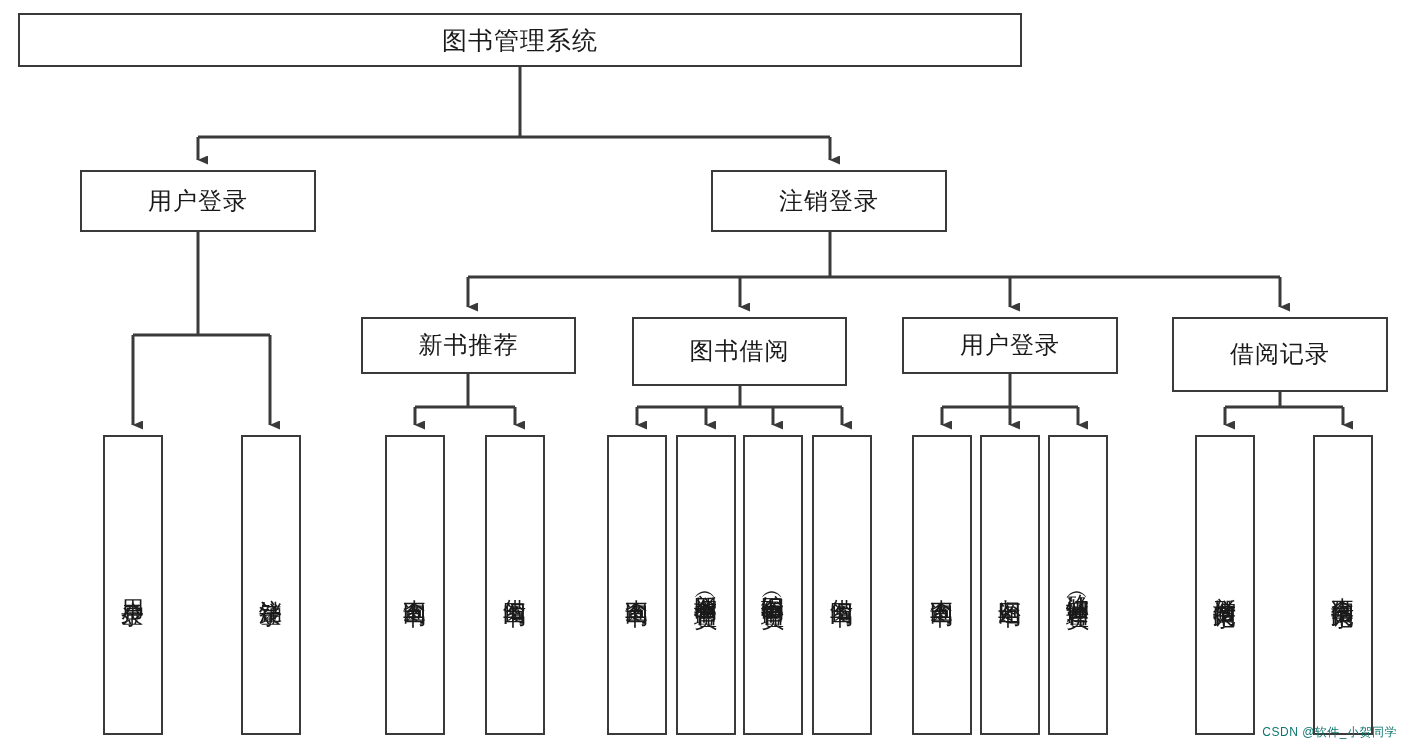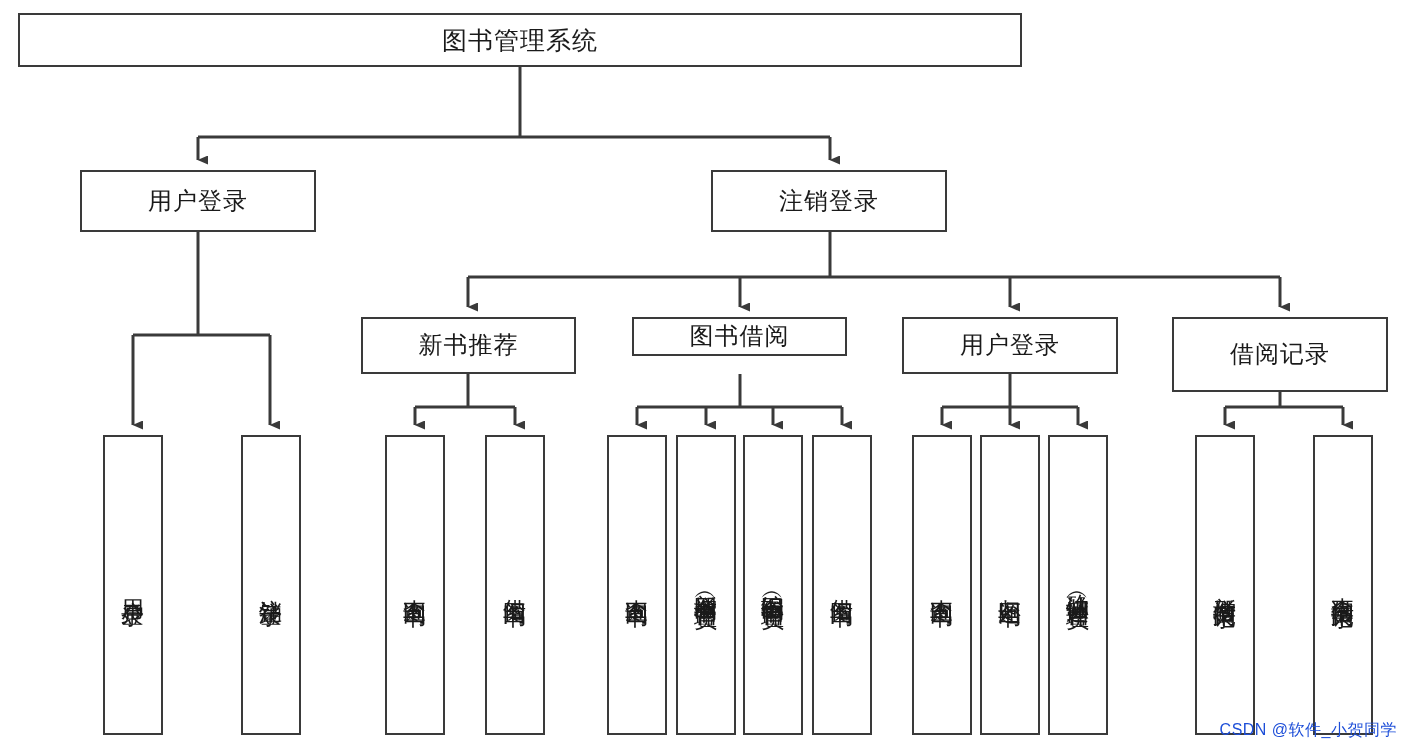--- a/index.html
+++ b/index.html
@@ -58,22 +58,22 @@
     -webkit-writing-mode: vertical-rl;
     line-height: 1.05;
     letter-spacing: 2px;
     white-space: nowrap;
     display: block;
   }
   #watermark {
     position: absolute;
     right: 8px;
     bottom: 6px;
-    font-size: 16px;
-    color: #1d4ed8;
+    font-size: 12px;
+    color: #0f766e;
     letter-spacing: 0.5px;
     z-index: 5;
     white-space: nowrap;
   }
 </style>
 </head>
 <body>
 
 <div id="diagram">
 
@@ -134,21 +134,21 @@
   <div class="node h" style="left:80px; top:170px; width:236px; height:62px;">
     <span>用户登录</span>
   </div>
   <div class="node h" style="left:711px; top:170px; width:236px; height:62px;">
     <span>注销登录</span>
   </div>
 
   <div class="node h" style="left:361px; top:317px; width:215px; height:57px;">
     <span>新书推荐</span>
   </div>
-  <div class="node h" style="left:632px; top:317px; width:215px; height:39px;">
+  <div class="node h" style="left:632px; top:317px; width:215px; height:69px;">
     <span>图书借阅</span>
   </div>
   <div class="node h" style="left:902px; top:317px; width:216px; height:57px;">
     <span>用户登录</span>
   </div>
   <div class="node h" style="left:1172px; top:317px; width:216px; height:75px;">
     <span>借阅记录</span>
   </div>
 
   <div class="node v" style="left:103px; top:435px; width:60px; height:300px;">

